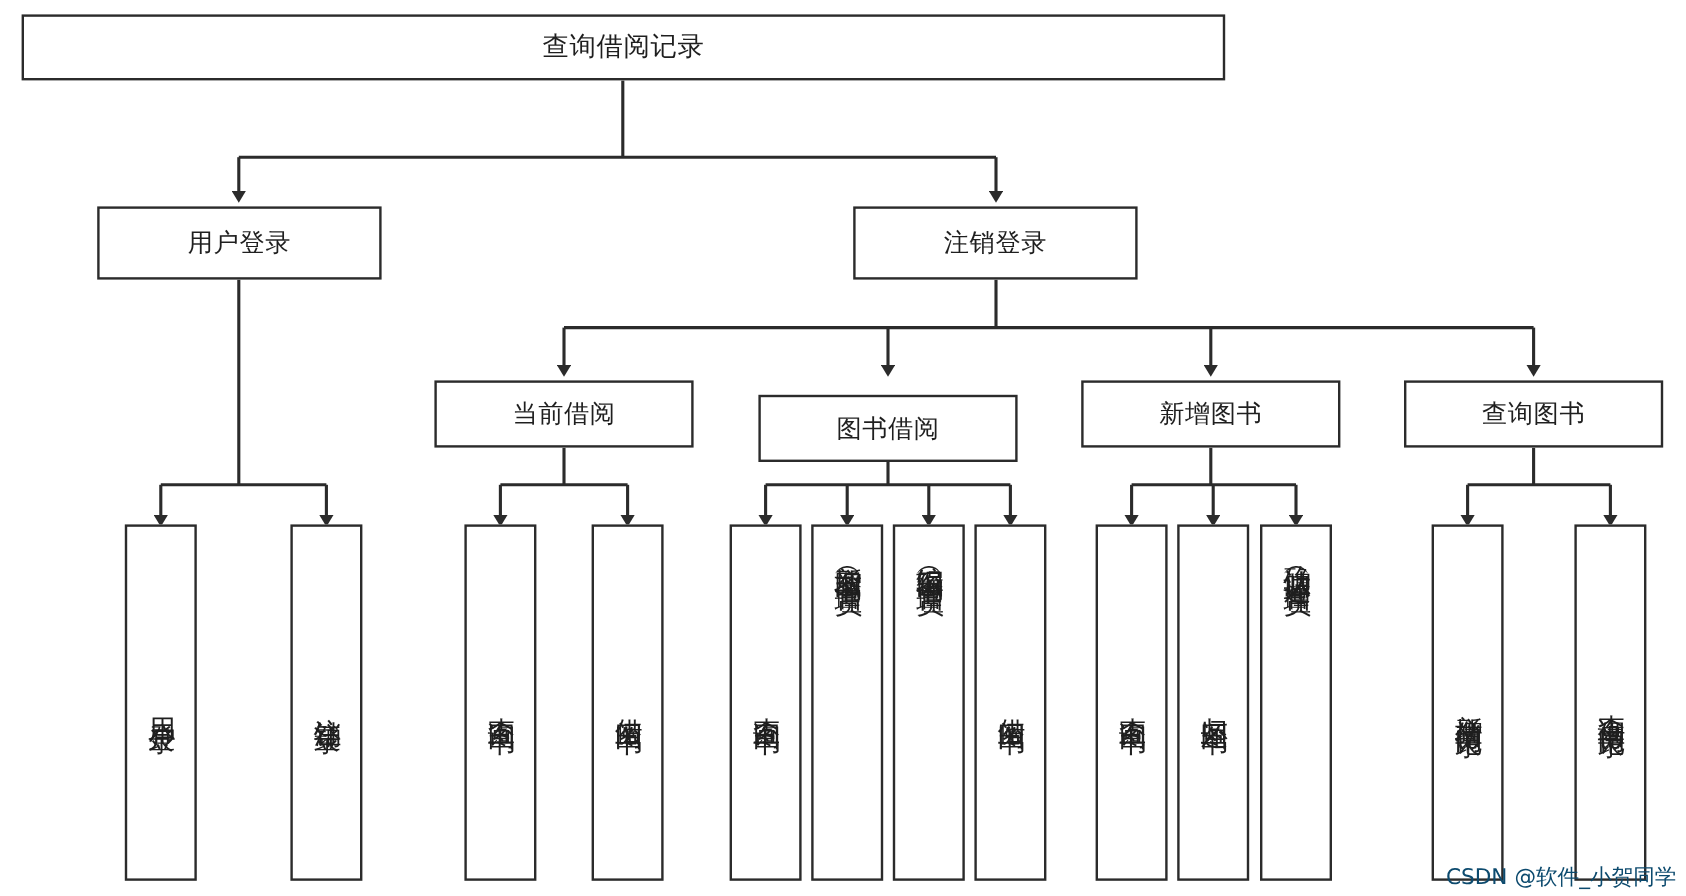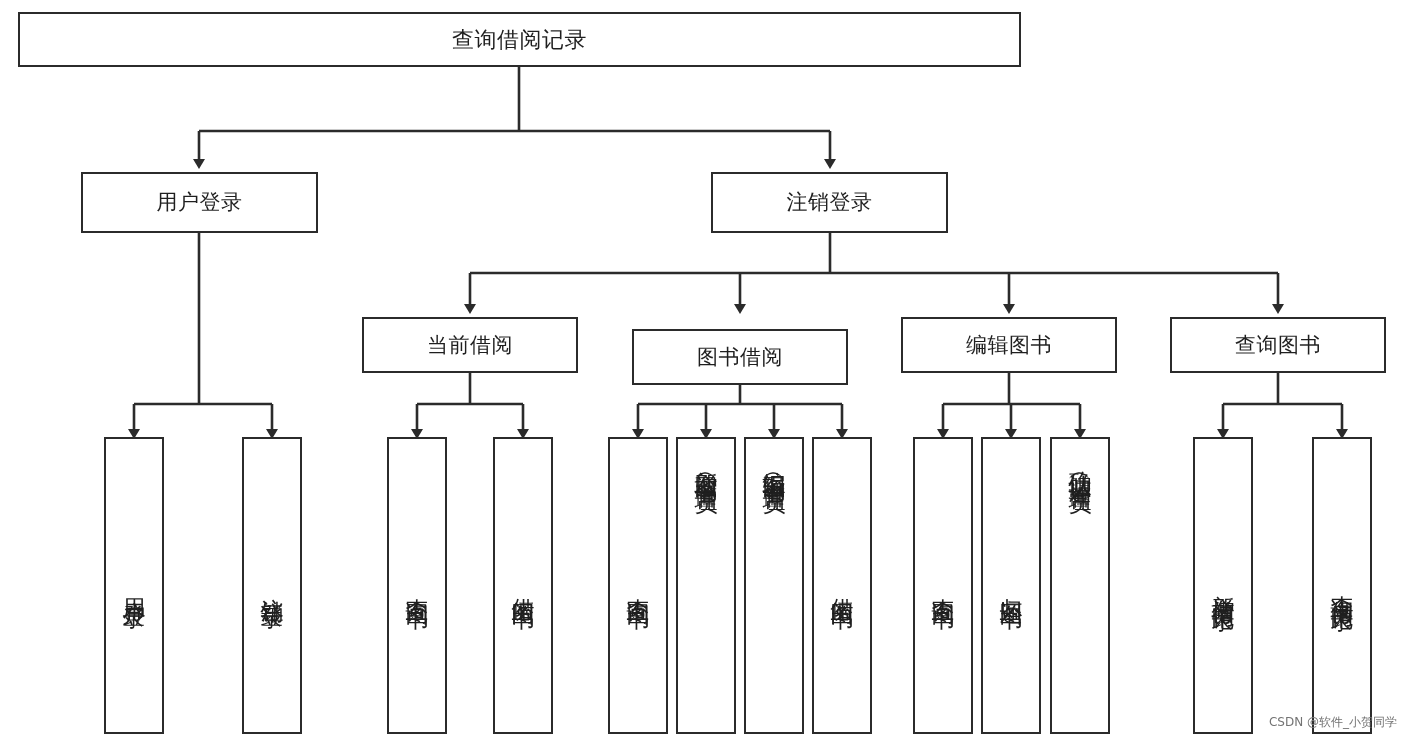--- a/index.html
+++ b/index.html
@@ -62,23 +62,23 @@
     letter-spacing: 3px;
     white-space: nowrap;
   }
   .node.vertical.centered {
     align-items: center;
     padding-top: 0;
   }
   #watermark {
     position: absolute;
     right: 8px;
-    bottom: 16px;
-    font-size: 12px;
-    color: #737373;
+    bottom: 4px;
+    font-size: 18px;
+    color: #0c4a6e;
     white-space: nowrap;
     user-select: none;
   }
 </style>
 </head>
 <body>
 
 <div id="diagram-canvas">
 
   <svg class="edges" viewBox="0 0 1405 747" xmlns="http://www.w3.org/2000/svg">
@@ -142,21 +142,21 @@
     <span class="node-label">注销登录</span>
   </div>
 
   <div class="node horizontal" style="left:362px; top:317px; width:216px; height:56px;">
     <span class="node-label">当前借阅</span>
   </div>
   <div class="node horizontal" style="left:632px; top:317px; width:216px; height:56px;margin-top:12px;">
     <span class="node-label">图书借阅</span>
   </div>
   <div class="node horizontal" style="left:901px; top:317px; width:216px; height:56px;">
-    <span class="node-label">编辑图书</span>
+    <span class="node-label">新增图书</span>
   </div>
   <div class="node horizontal" style="left:1170px; top:317px; width:216px; height:56px;">
     <span class="node-label">查询图书</span>
   </div>
 
   <div class="node vertical centered" style="left:104px; top:437px; width:60px; height:297px;">
     <span class="node-label">用户登录</span>
   </div>
   <div class="node vertical centered" style="left:242px; top:437px; width:60px; height:297px;">
     <span class="node-label">注销登录</span>

